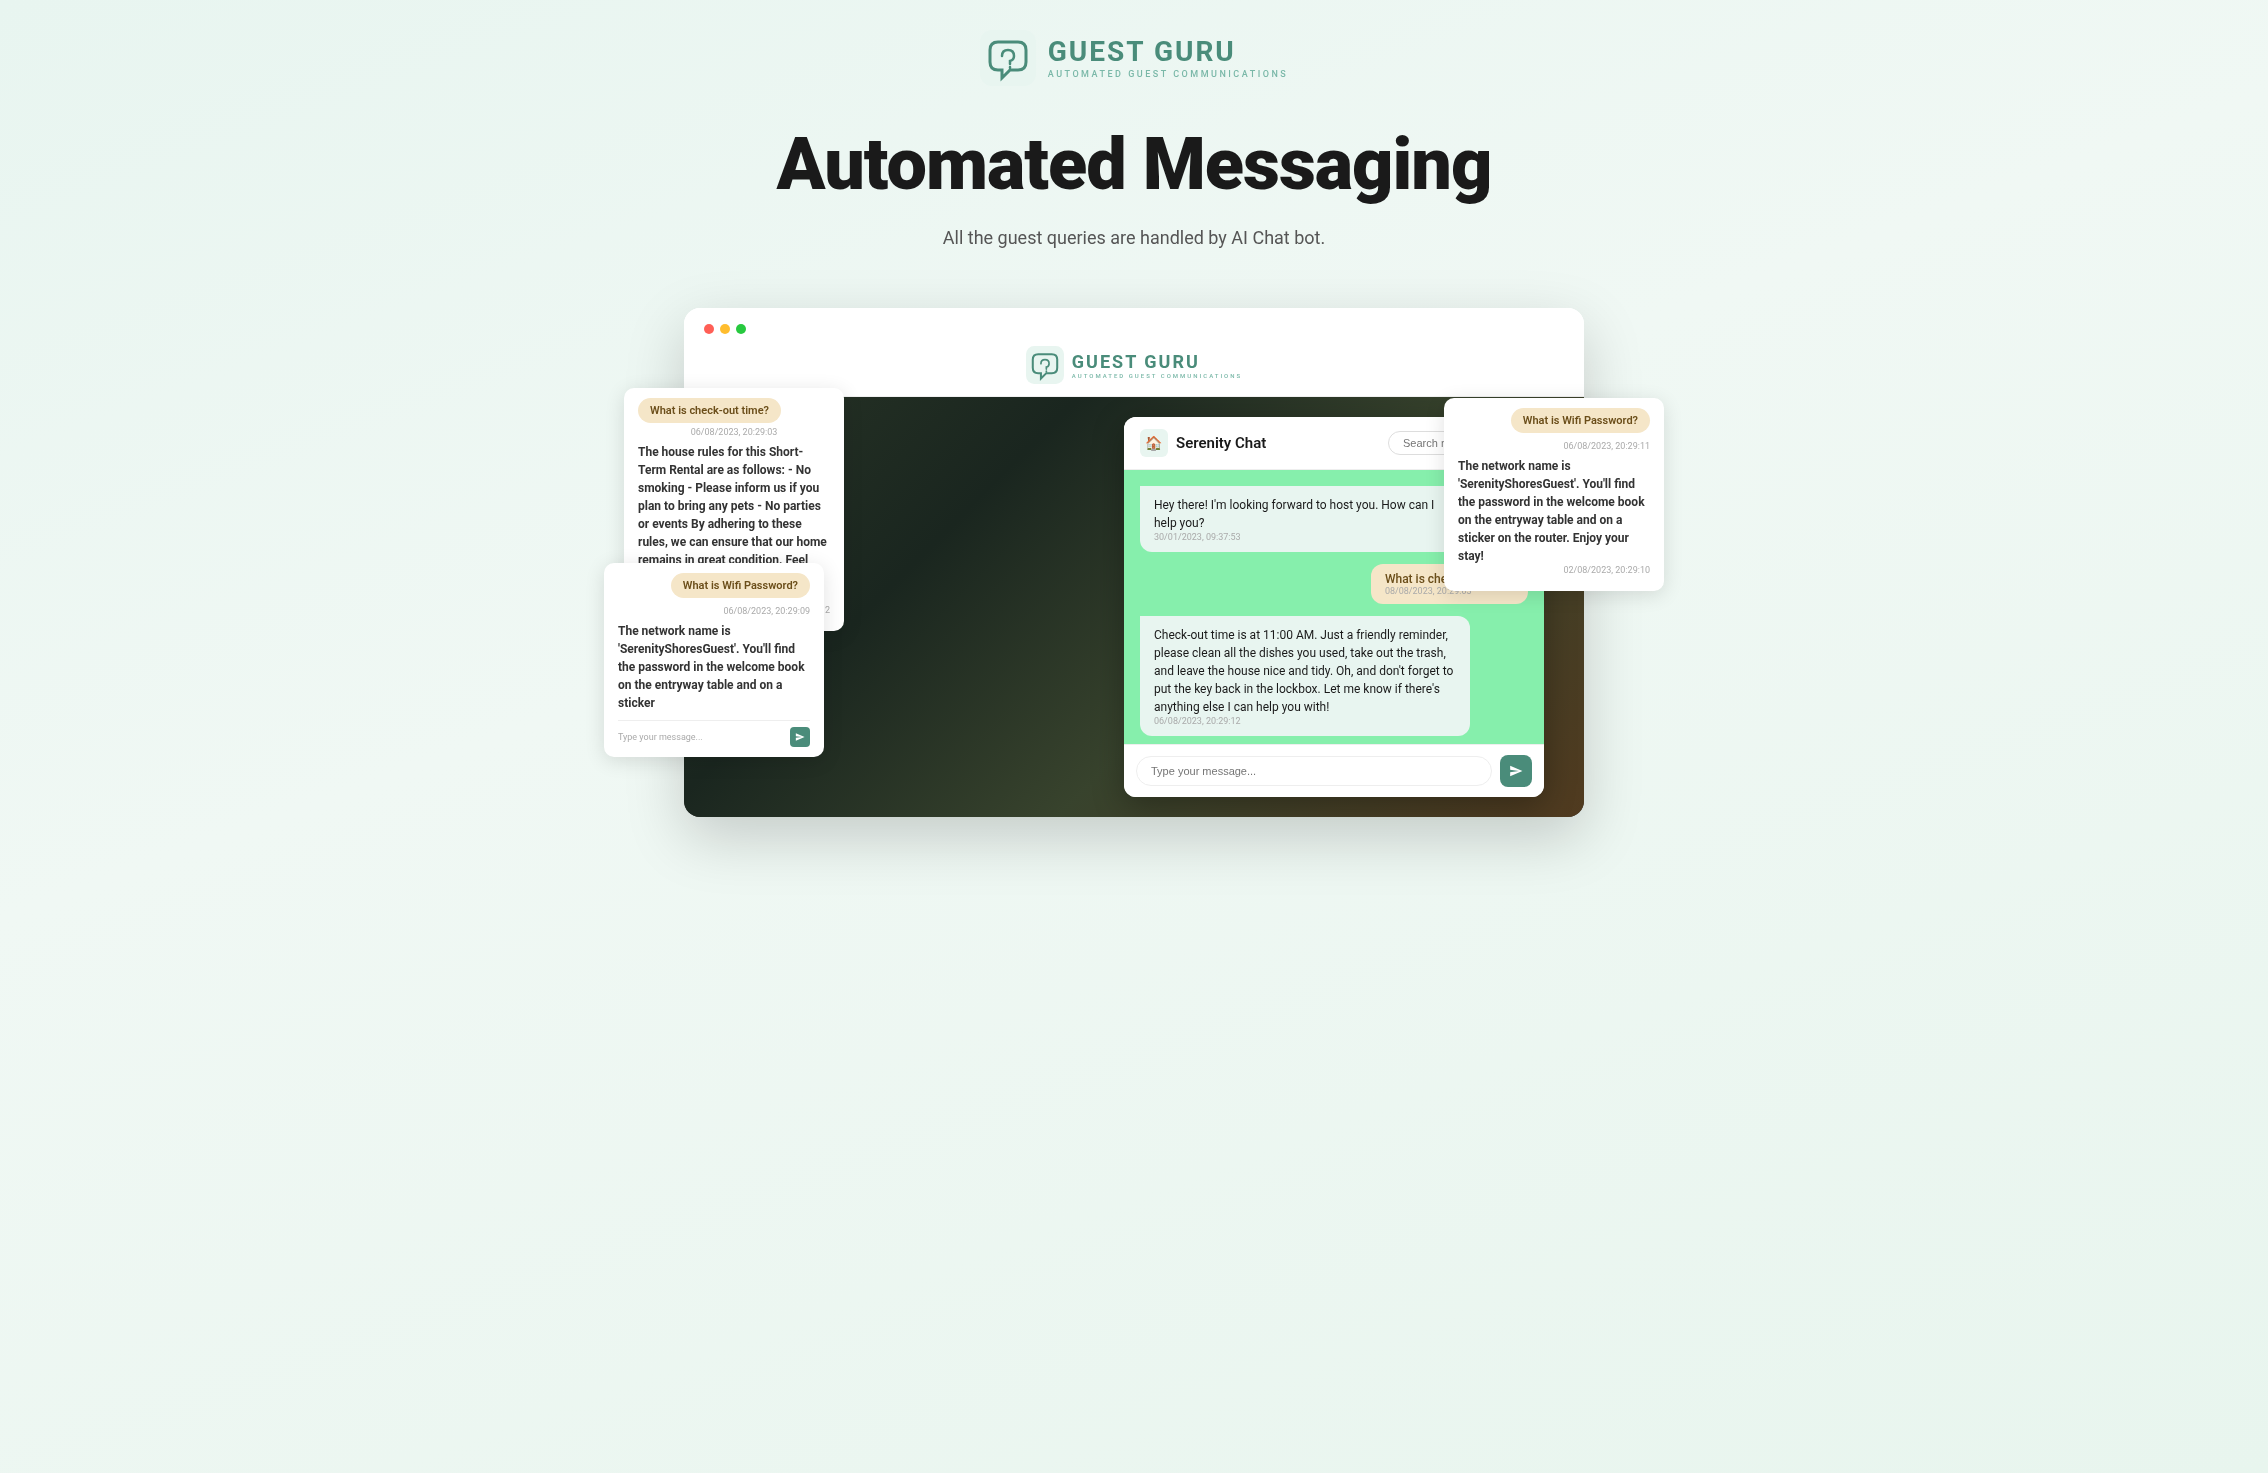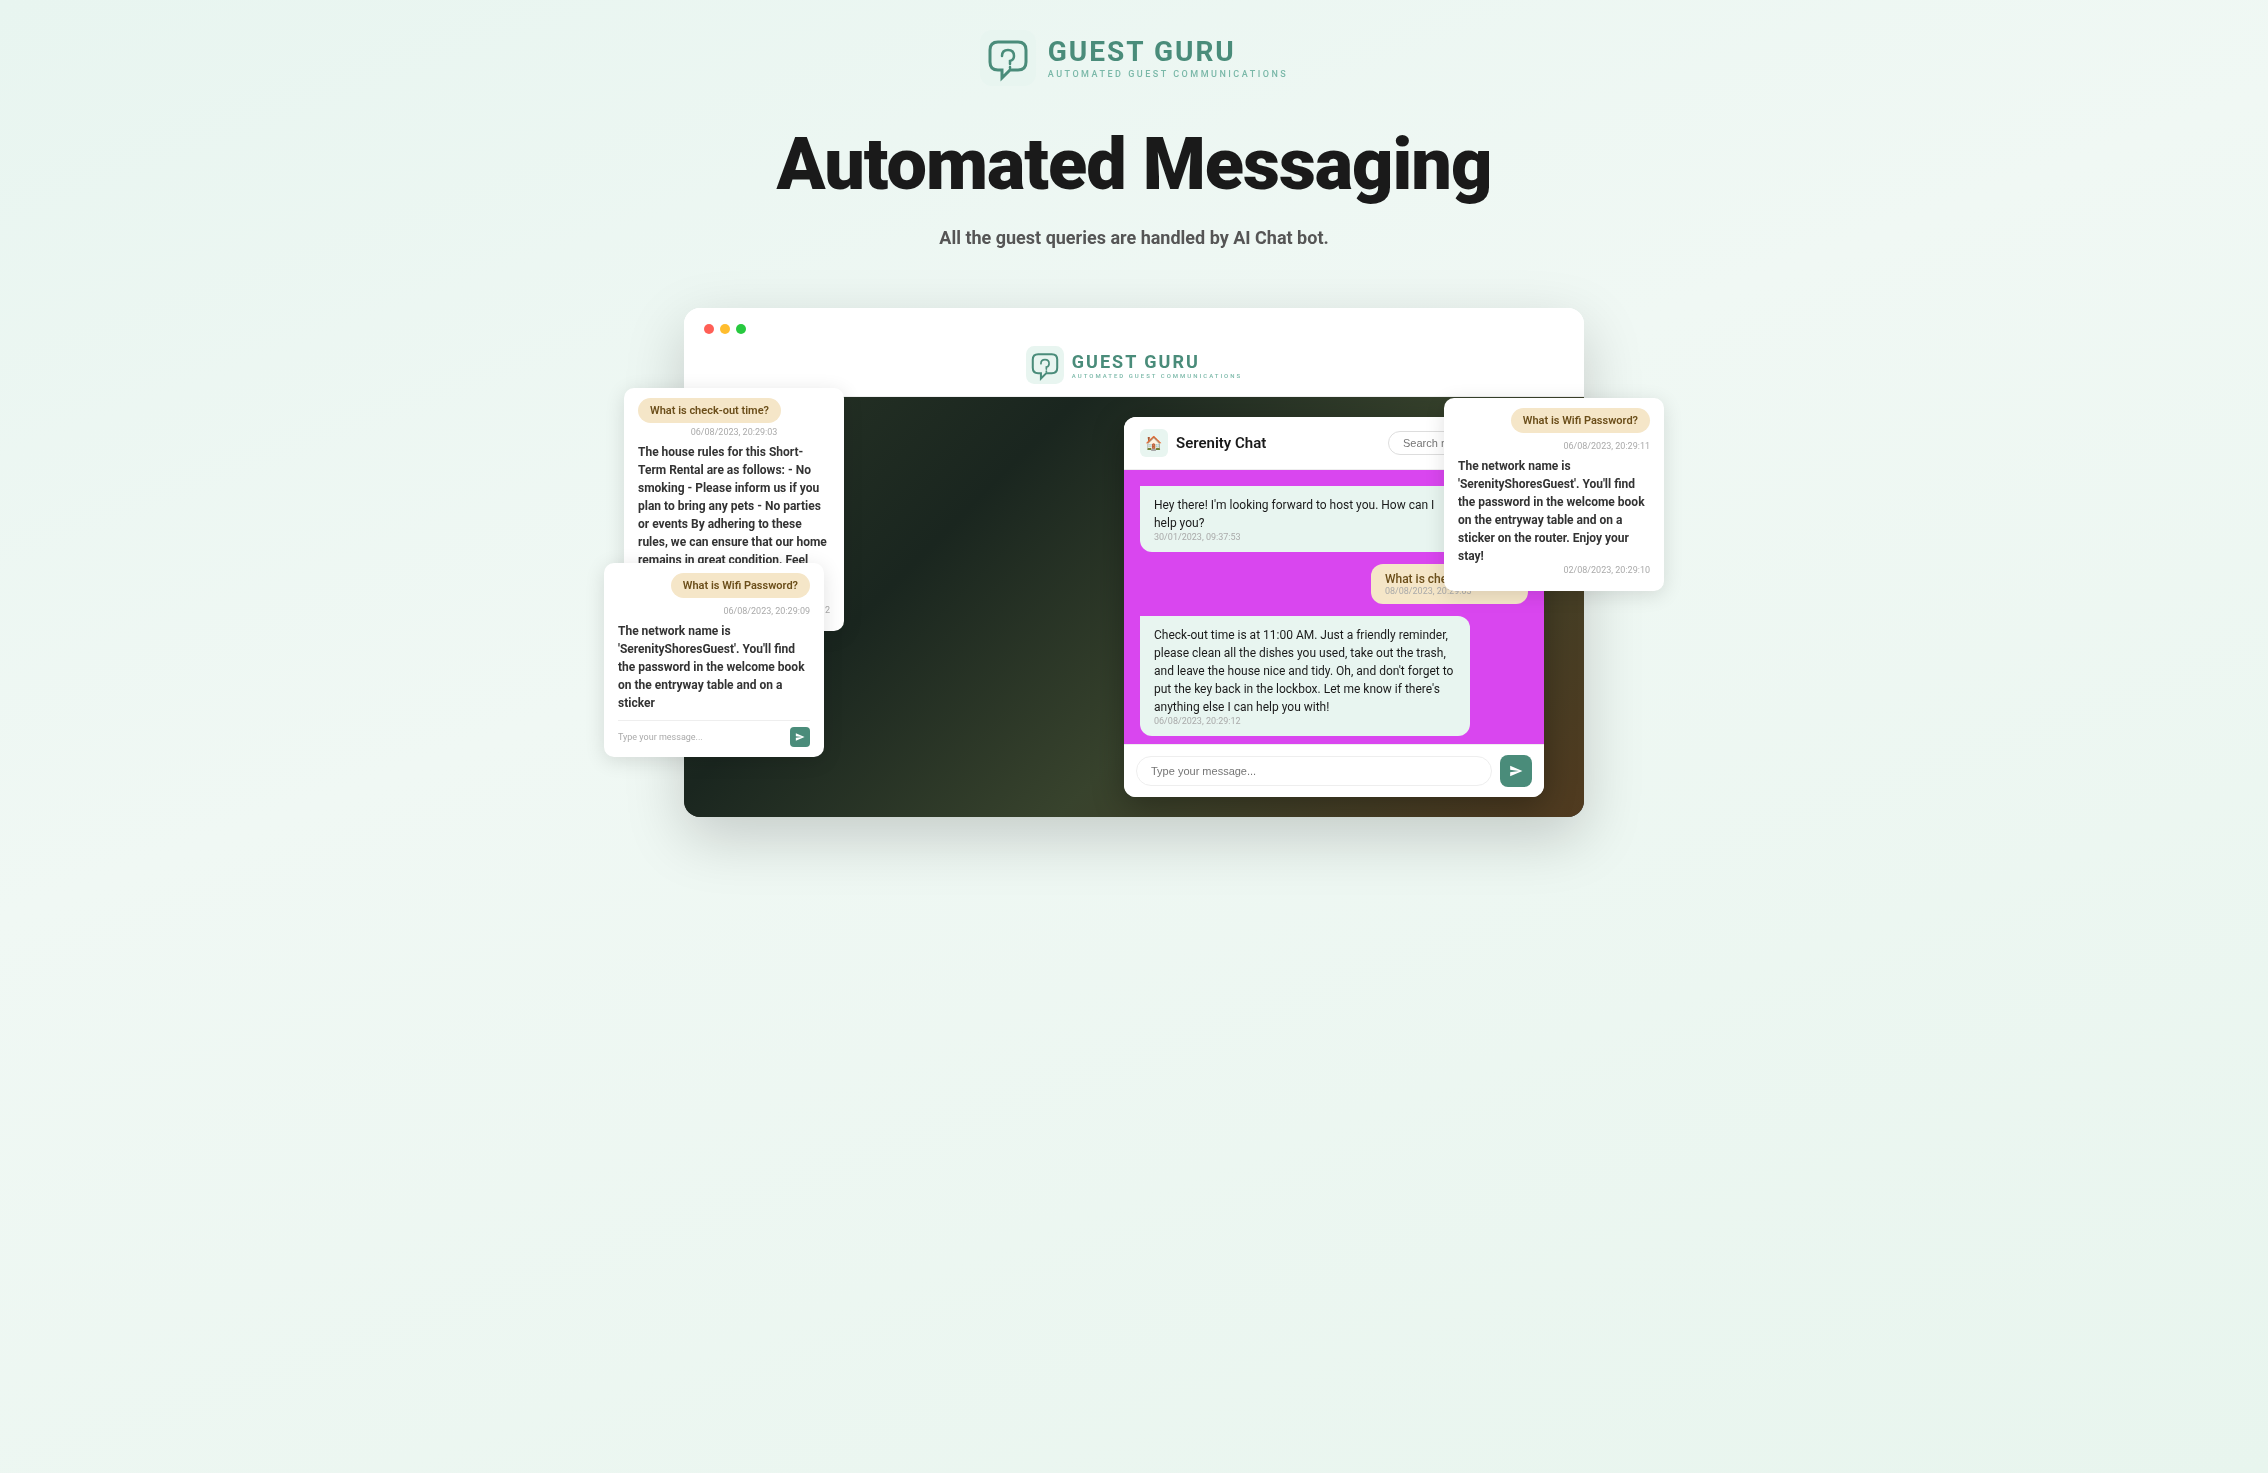--- a/index.html
+++ b/index.html
@@ -56,21 +56,21 @@
       text-align: center;
       margin-bottom: 20px;
       letter-spacing: -1px;
     }
 
     .hero-subtitle {
       font-size: 18px;
       color: #555;
       text-align: center;
       margin-bottom: 60px;
-      font-weight: 700;
+      font-weight: 400;
     }
 
     
     .demo-wrapper {
       position: relative;
       width: 900px;
       max-width: 100%;
     }
 
     
@@ -274,21 +274,21 @@
       font-size: 11px;
       color: #999;
       width: 140px;
       background: white;
     }
 
     .chat-messages {
       flex: 1;
       overflow-y: auto;
       padding: 16px;
-      background: #d946ef;
+      background: #86efac;
       display: flex;
       flex-direction: column;
       gap: 12px;
     }
 
     .msg-bot {
       background: #e8f5f0;
       border-radius: 0 12px 12px 12px;
       padding: 10px 14px;
       max-width: 85%;

